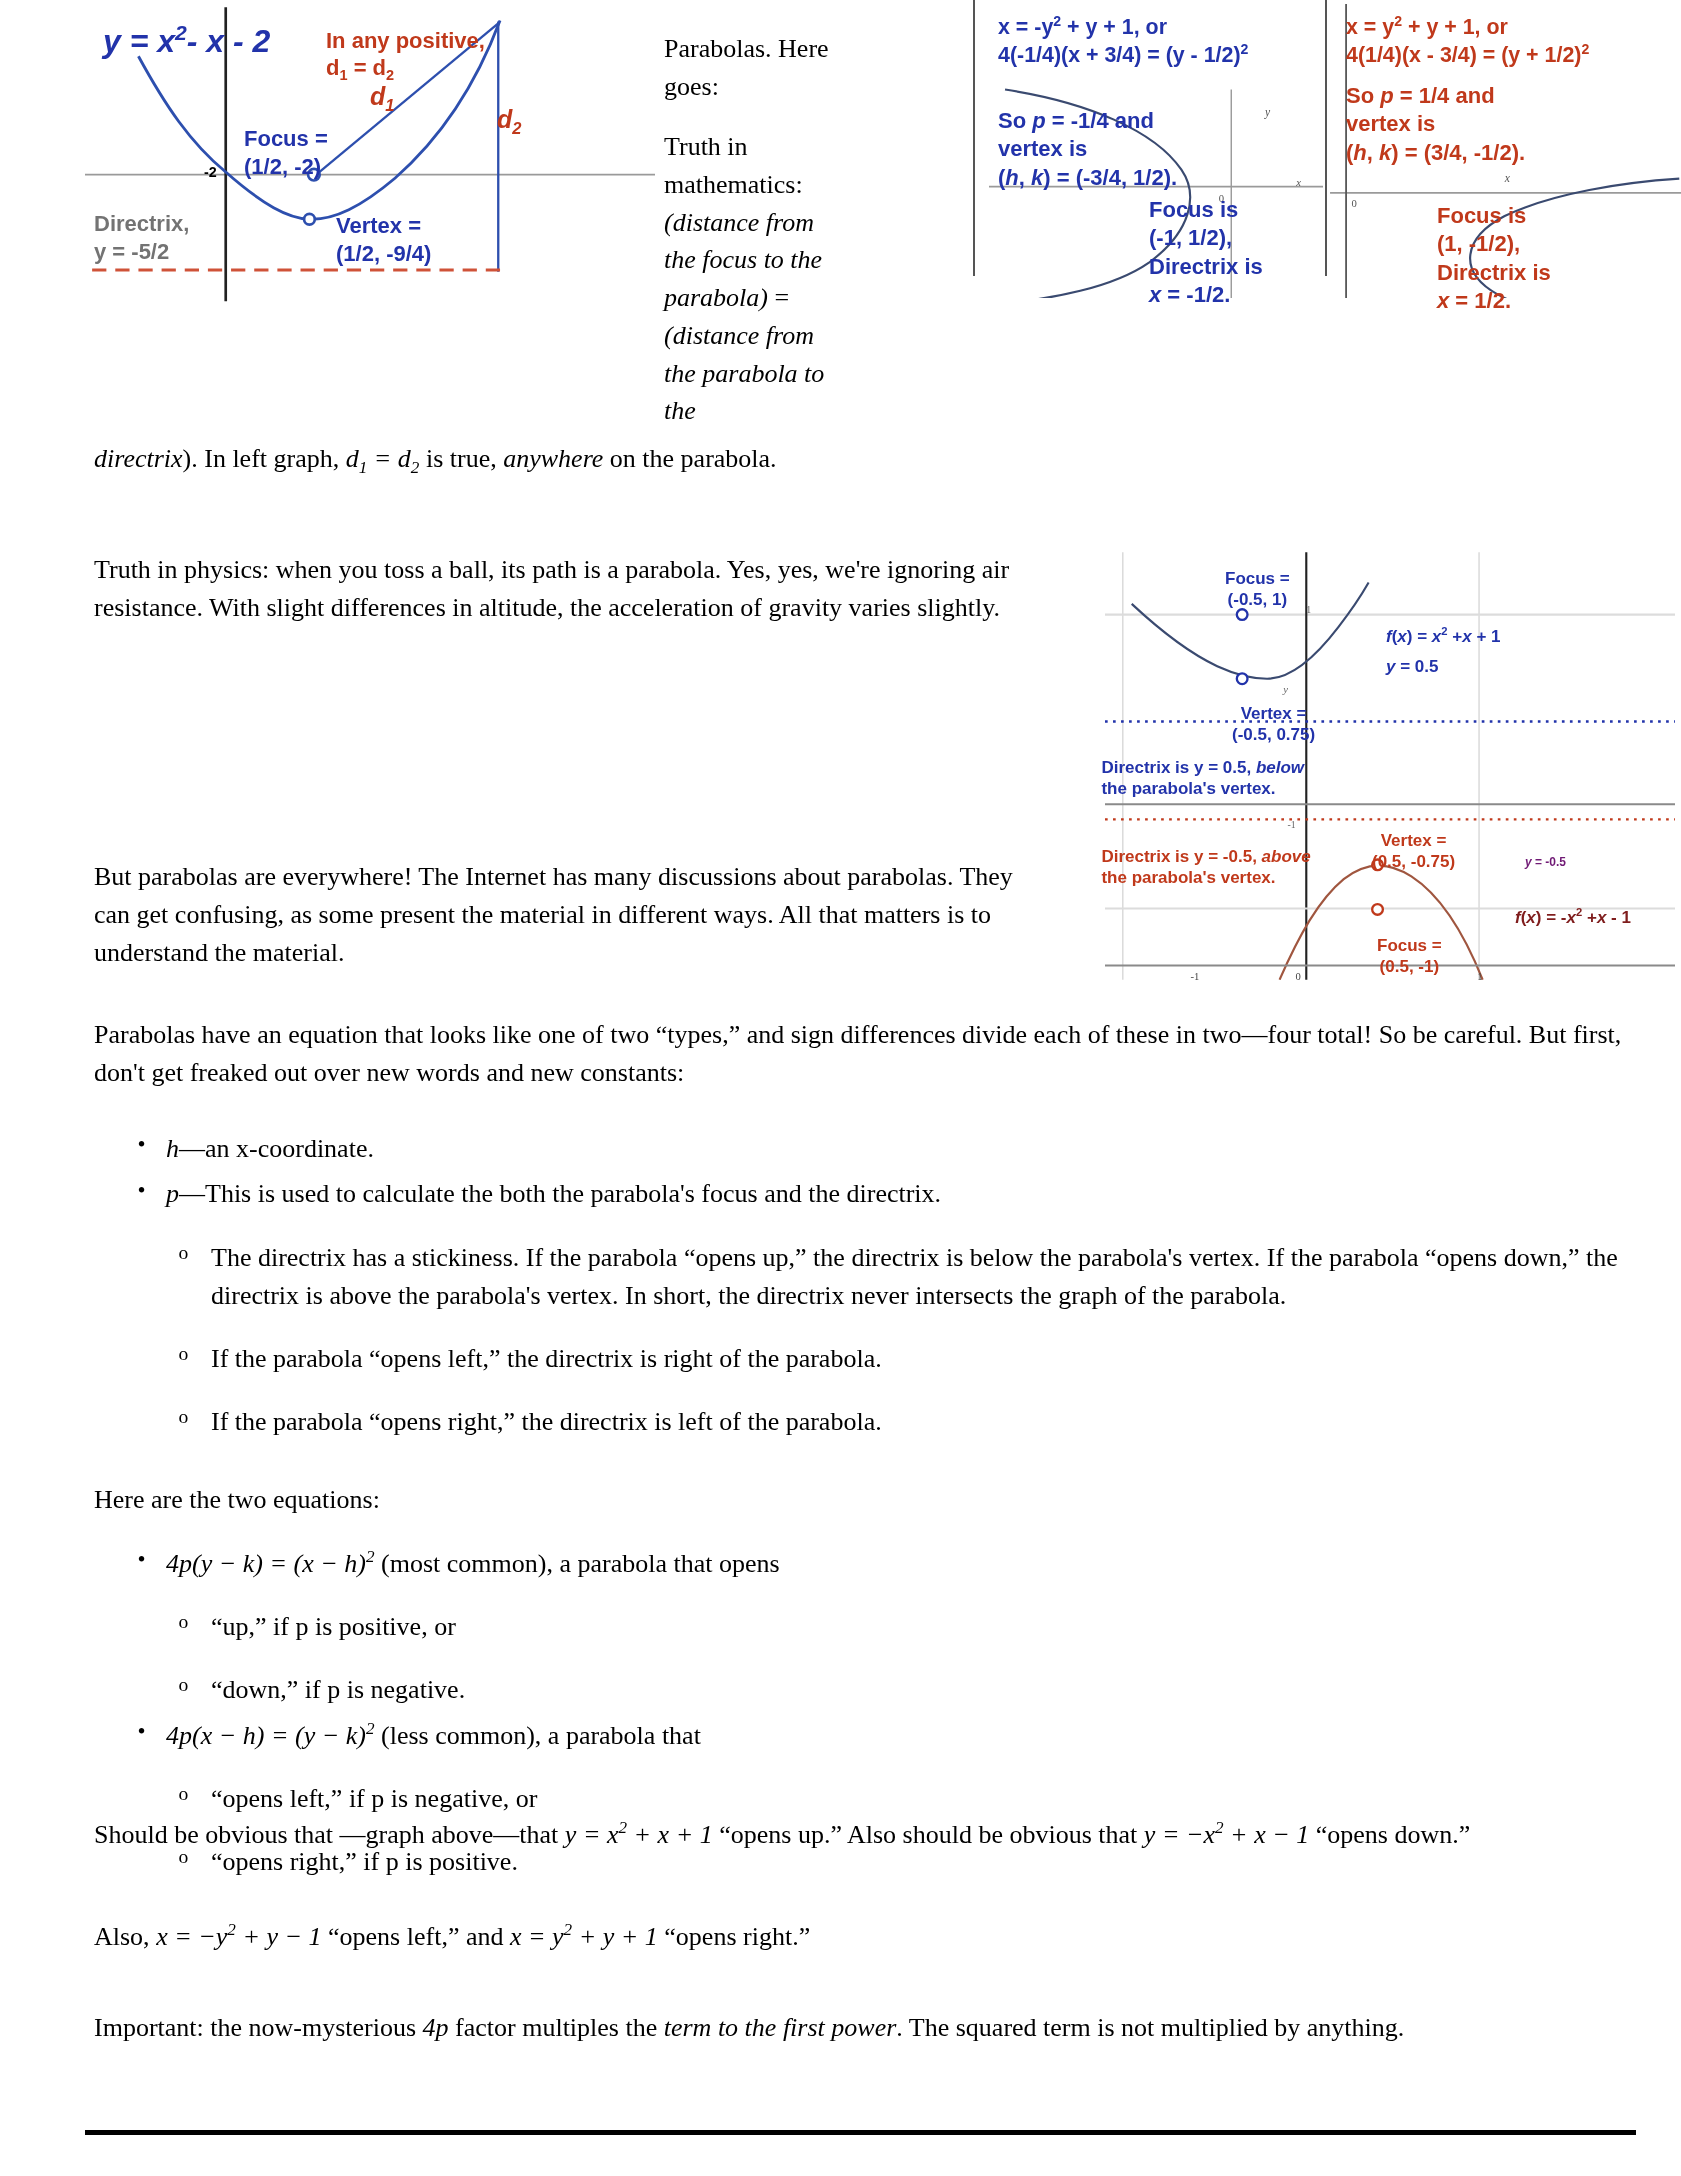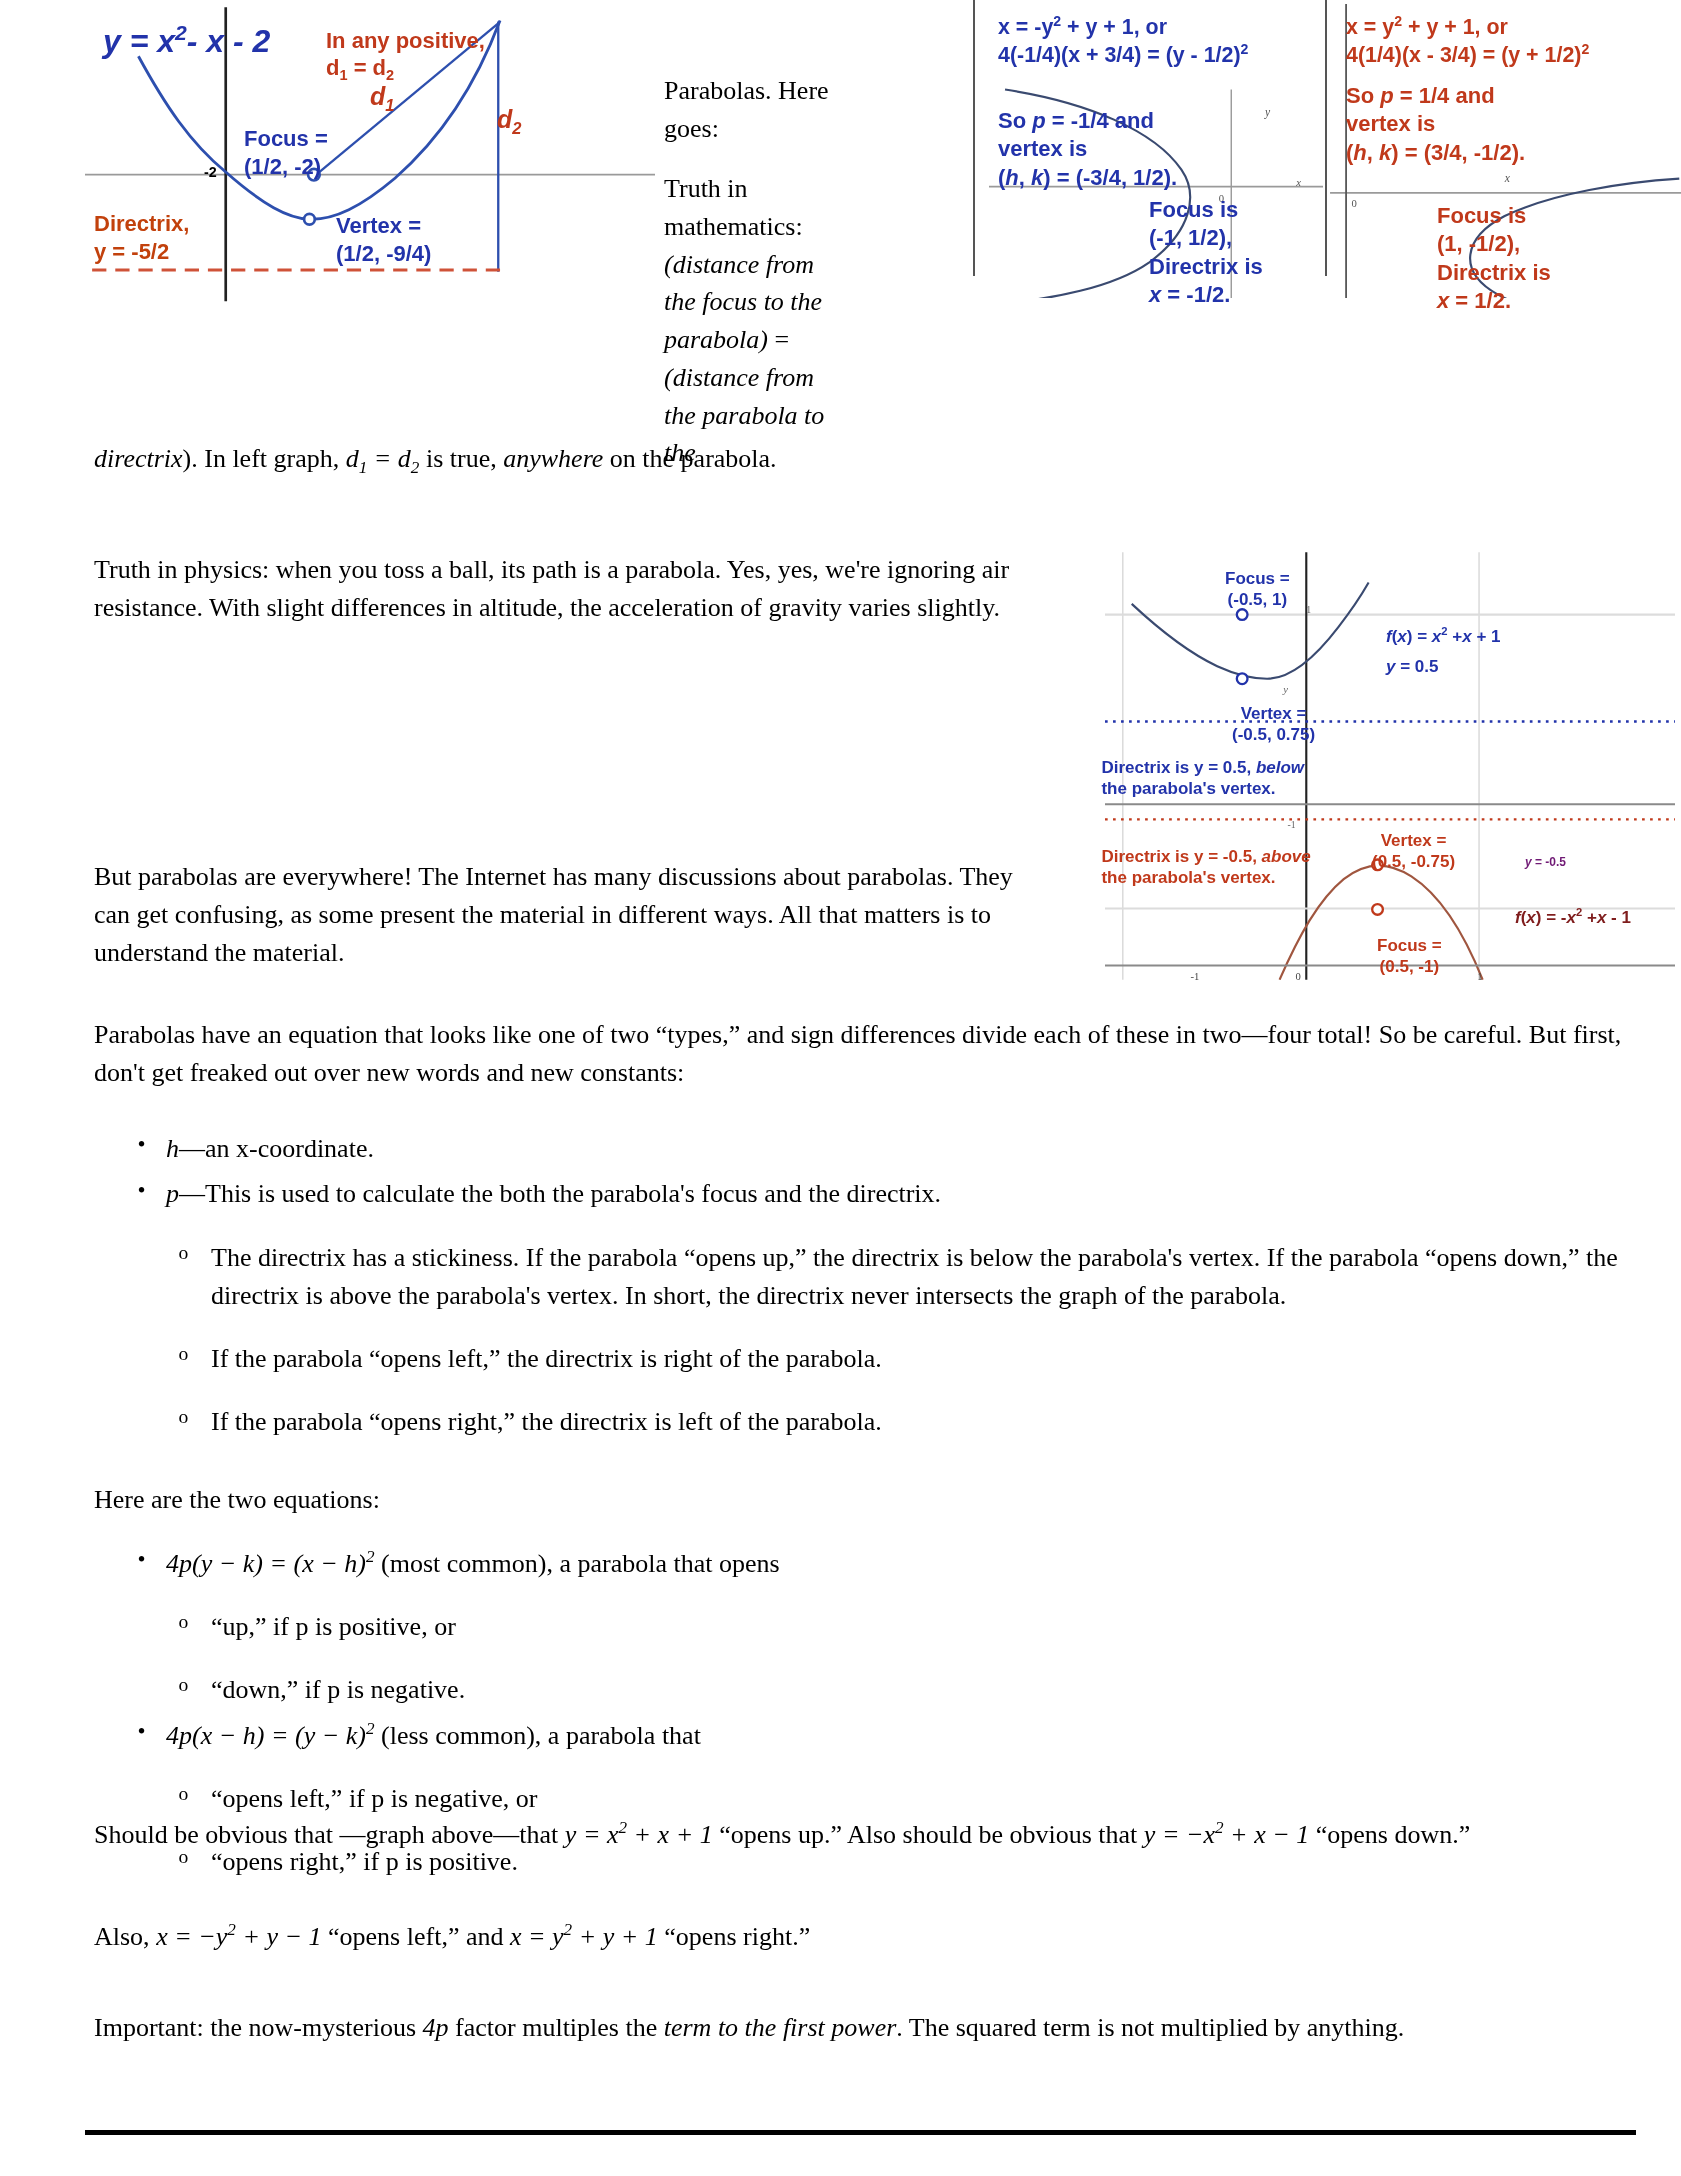--- a/index.html
+++ b/index.html
@@ -29,28 +29,28 @@
 
   
   .fig1 { position:absolute; left:85px; top:7.1px; width:570px; height:428px; }
   .fig1 svg { position:absolute; left:0; top:0; }
   .lbl { position:absolute; font-family:"Liberation Sans","DejaVu Sans",sans-serif; font-weight:bold; white-space:nowrap; }
   .lbl-eq1   { left:18px;  top:16px; font-size:32px; color:#2233aa; font-weight:bold; font-style:italic;}
   .lbl-anyparab { left:241px; top:19.6px; font-size:22px; color:#c0391b; line-height:1.25; }
   .lbl-d1 { left:285px; top:75px; font-size:25px; color:#c0391b; font-style:italic;}
   .lbl-d2 { left:412px; top:98px; font-size:25px; color:#c0391b; font-style:italic;}
   .lbl-focus1 { left:159px; top:118px; font-size:22px; color:#2233aa; line-height:1.25;}
-  .lbl-directrix1 { left:9px; top:203px; font-size:22px; color:#c2410c; line-height:1.25;}
+  .lbl-directrix1 { left:9px; top:203px; font-size:22px; color:#737373; line-height:1.25;}
   .lbl-vertex1 { left:251px; top:205px; font-size:22px; color:#2233aa; line-height:1.25;}
   .tick-neg2 { left:119px; top:157px; font-size:14.3px; color:#000; font-weight:bold;}
 
   
   .mid-col {
     position:absolute; left:664px; top:30px; width:183px;
-    font-size:26px; line-height:1.45; font-family:"Liberation Serif","DejaVu Serif",serif;margin-top:42px;
+    font-size:26px; line-height:1.45; font-family:"Liberation Serif","DejaVu Serif",serif;
   }
   .mid-col p { margin:0 0 23px 0; }
 
   
   .fig2 { position:absolute; left:989px; top:3.6px; width:334px; height:294px; }
   .fig2 svg { position:absolute; left:0; top:0; }
   .lbl-eq2 { left:9px; top:9px; font-size:21.4px; color:#2233aa; line-height:1.32; }
   .lbl-p2  { left:9px; top:103px; font-size:22px; color:#2233aa; line-height:1.3; }
   .lbl-focus2 { left:160px; top:192px; font-size:22px; color:#2233aa; line-height:1.3; }
 

